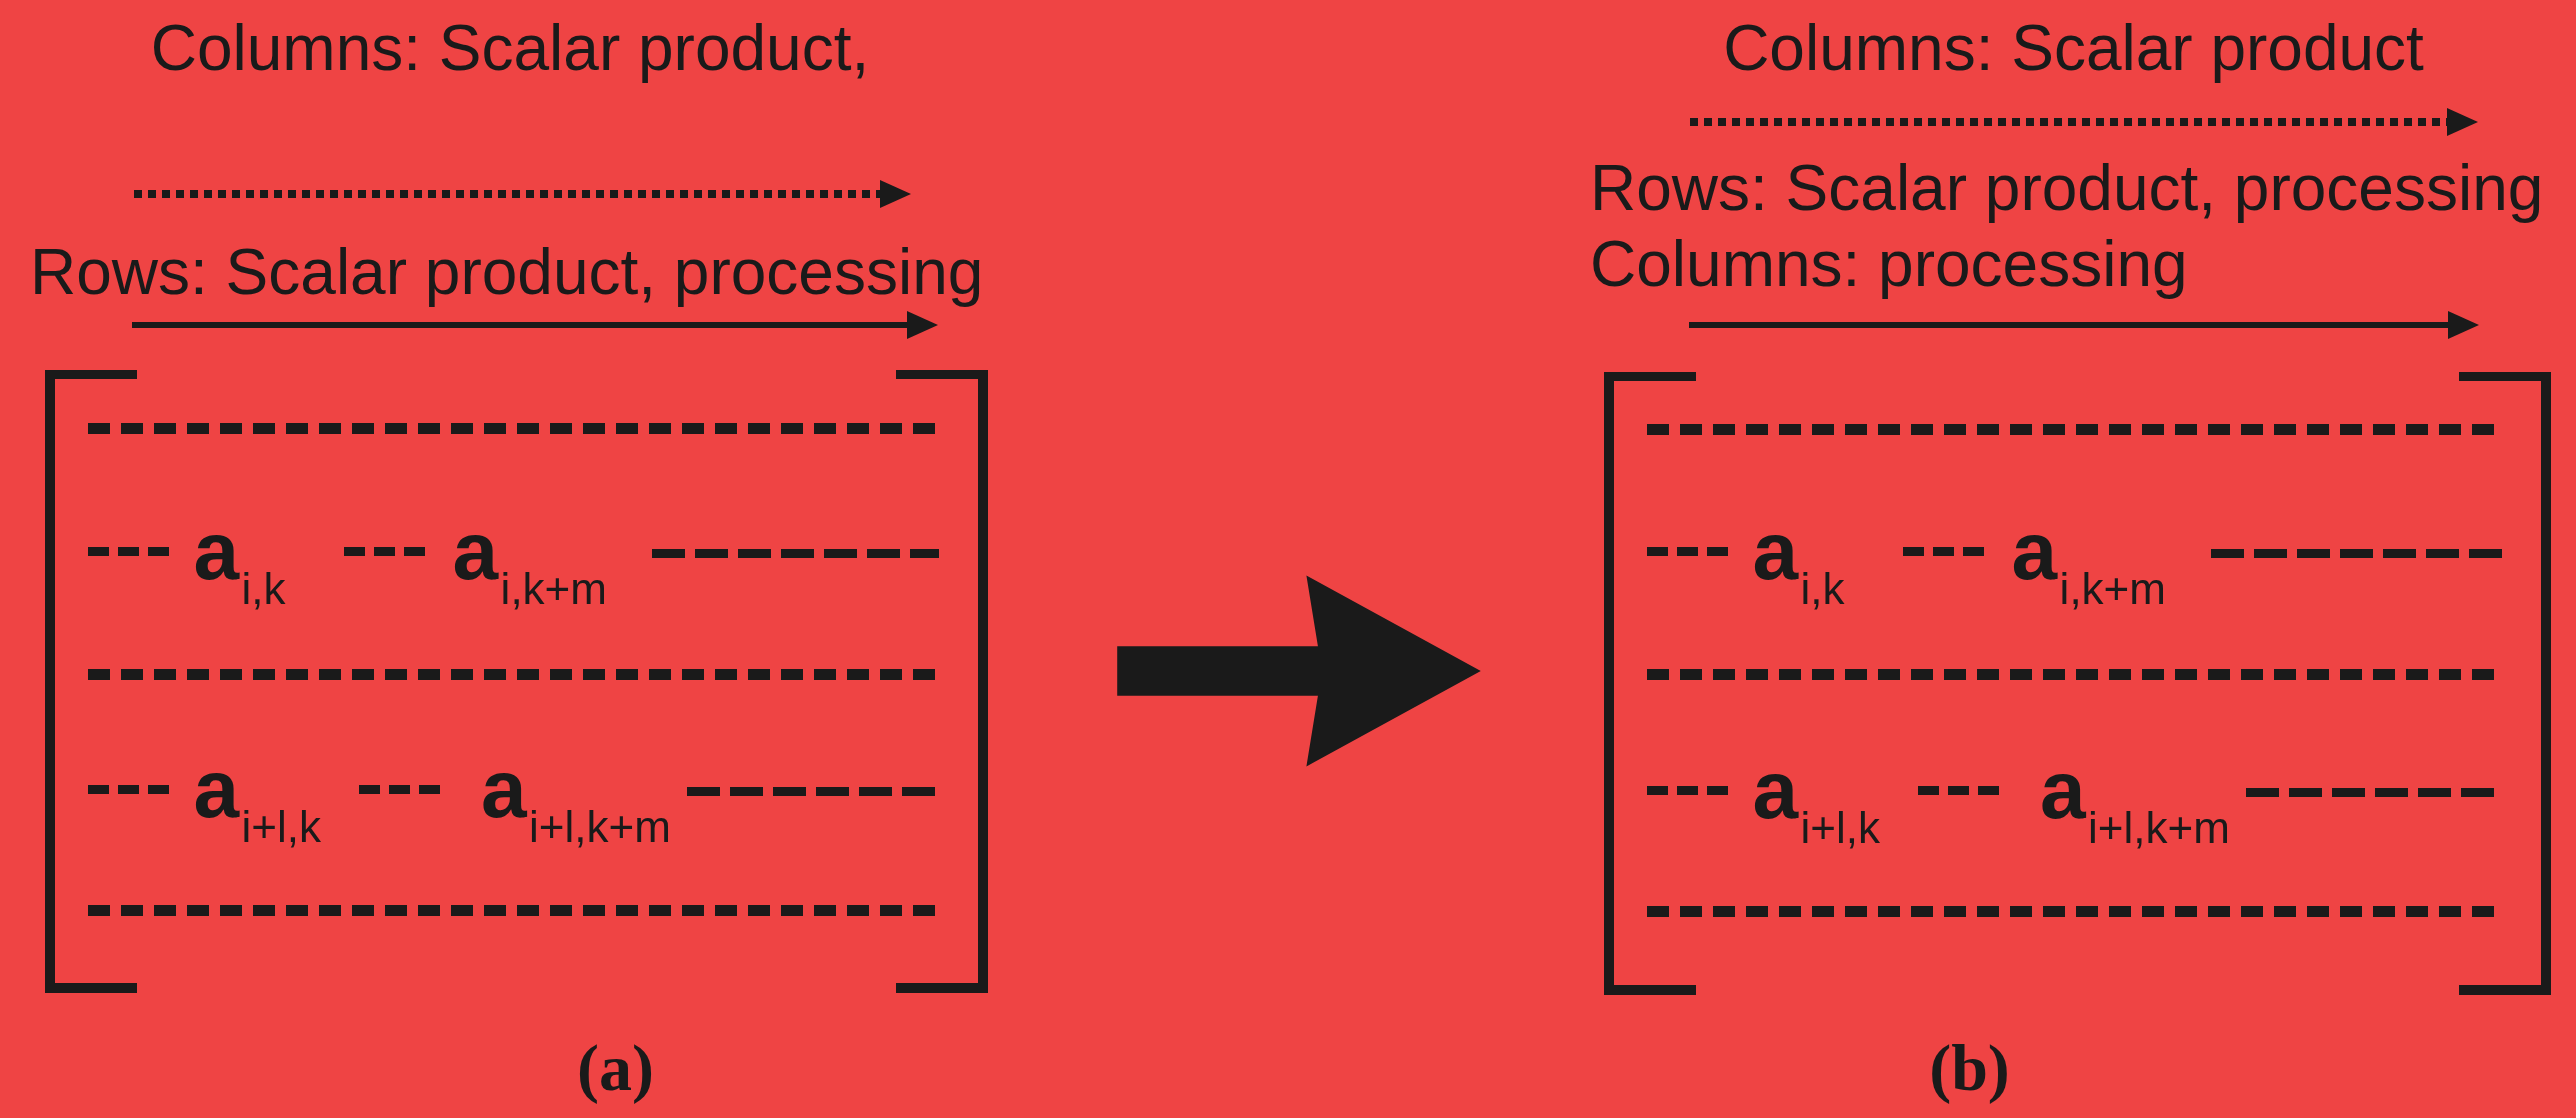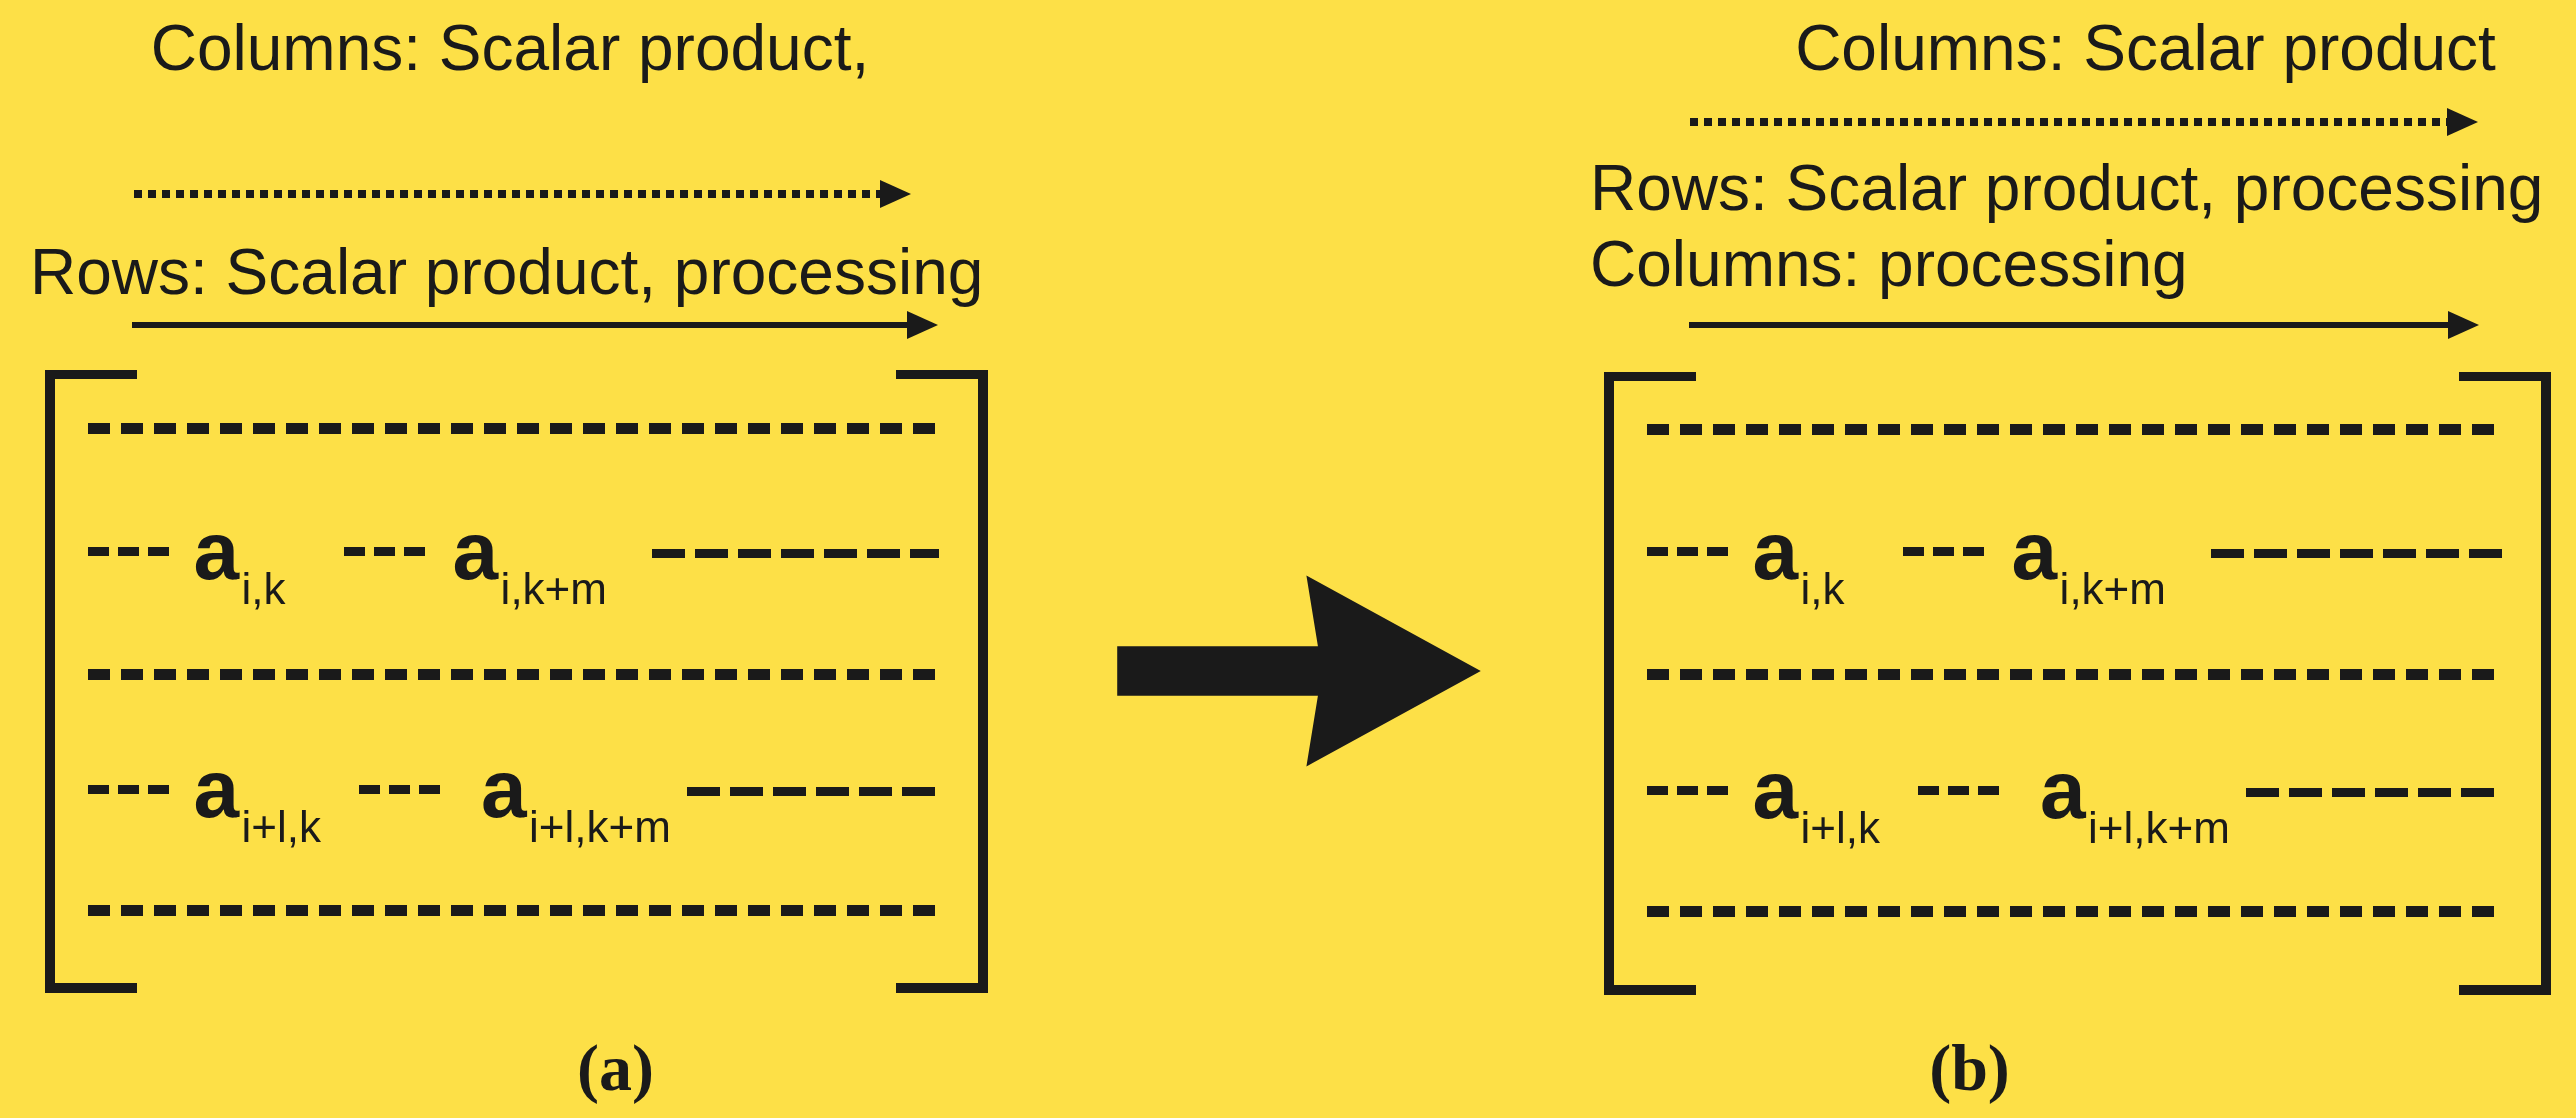--- a/index.html
+++ b/index.html
@@ -1,19 +1,19 @@
 <!DOCTYPE html>
 <html style="font-size:13px"><head>
 <meta charset="utf-8">
 <style>
   :root { --ink:#1a1a1a; }
   html,body { margin:0; padding:0; background:#ffffff; }
   .canvas {
     position:relative; width:2576px; height:1119px;
-    background:#fde047; overflow:hidden;
+    background:#ef4444; overflow:hidden;
     font-family:"Liberation Sans", sans-serif; color:var(--ink);
   }
 
   
   .cap { position:absolute; font-size:64px; line-height:77px; font-weight:400; color:var(--ink); }
   .cap.center { text-align:center; }
   .cap.nowrap { white-space:nowrap; }
 
   
   .dir-arrow { position:absolute; display:flex; align-items:center; }
@@ -109,21 +109,21 @@
 
     <div class="mline" style="top:535px;"></div>
   </div>
 
   <div class="plabel" style="left:492px; top:1035px;">(a)</div>
 
   <svg class="big-arrow" style="left:1117px; top:569px;" width="364" height="204" viewBox="0 0 442 248" aria-hidden="true">
     <polygon points="0,94 244,94 230,8 442,124 230,240 244,154 0,154" fill="#1a1a1a"></polygon>
   </svg>
 
-  <div class="cap center nowrap" style="left:1718px; top:10px; width:855px;">Columns: Scalar product</div>
+  <div class="cap center nowrap" style="left:1646px; top:10px; width:855px;">Columns: Scalar product</div>
 
   <div class="dir-arrow" style="left:1690px; top:108px; width:788px;">
     <div class="run-dashed"></div>
     <div class="head"></div>
   </div>
 
   <div class="cap" style="left:1590px; top:150px; line-height:76px; white-space:nowrap;">
     <div>Rows: Scalar product, processing</div>
     <div>Columns: processing</div>
   </div>

